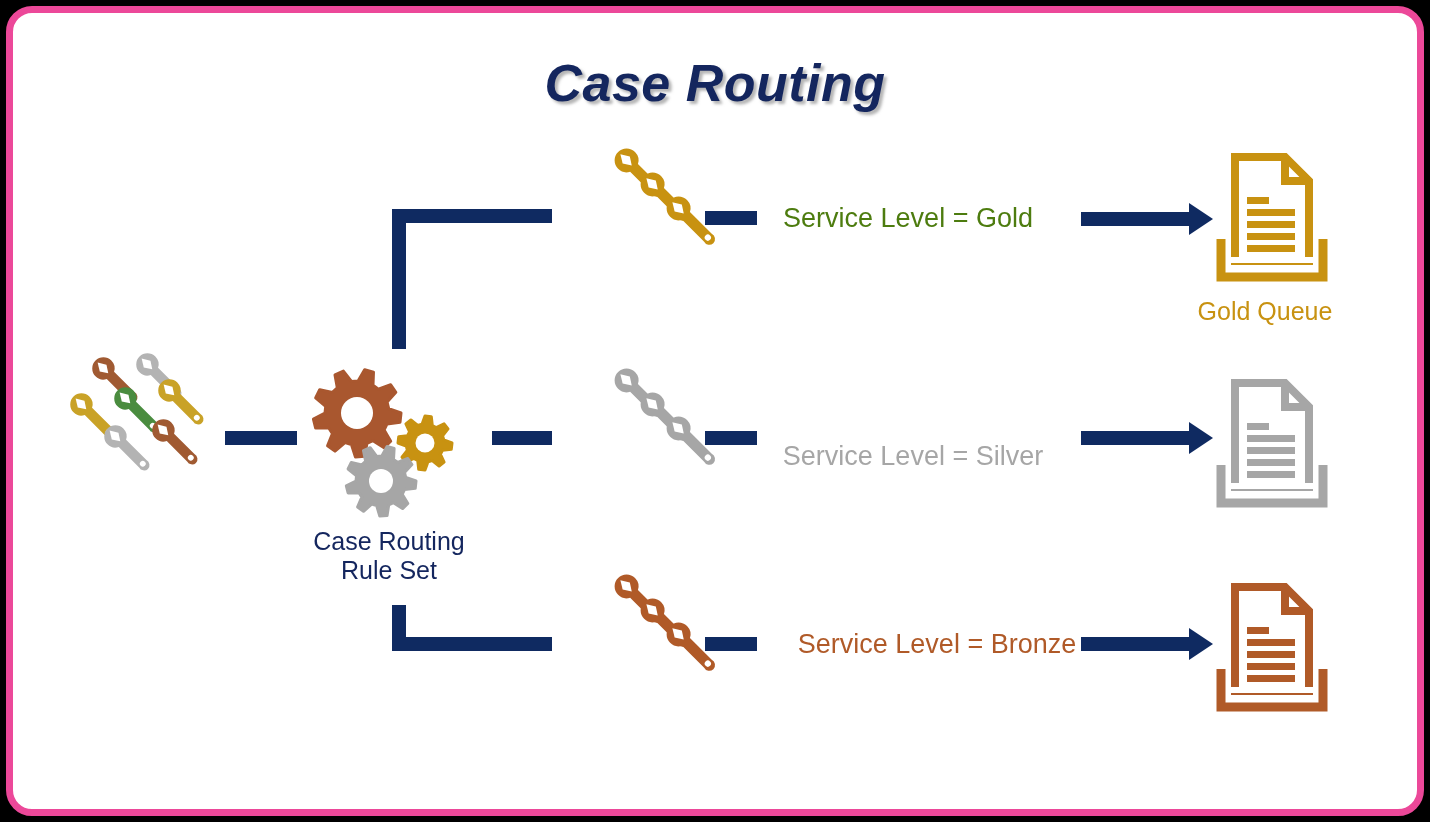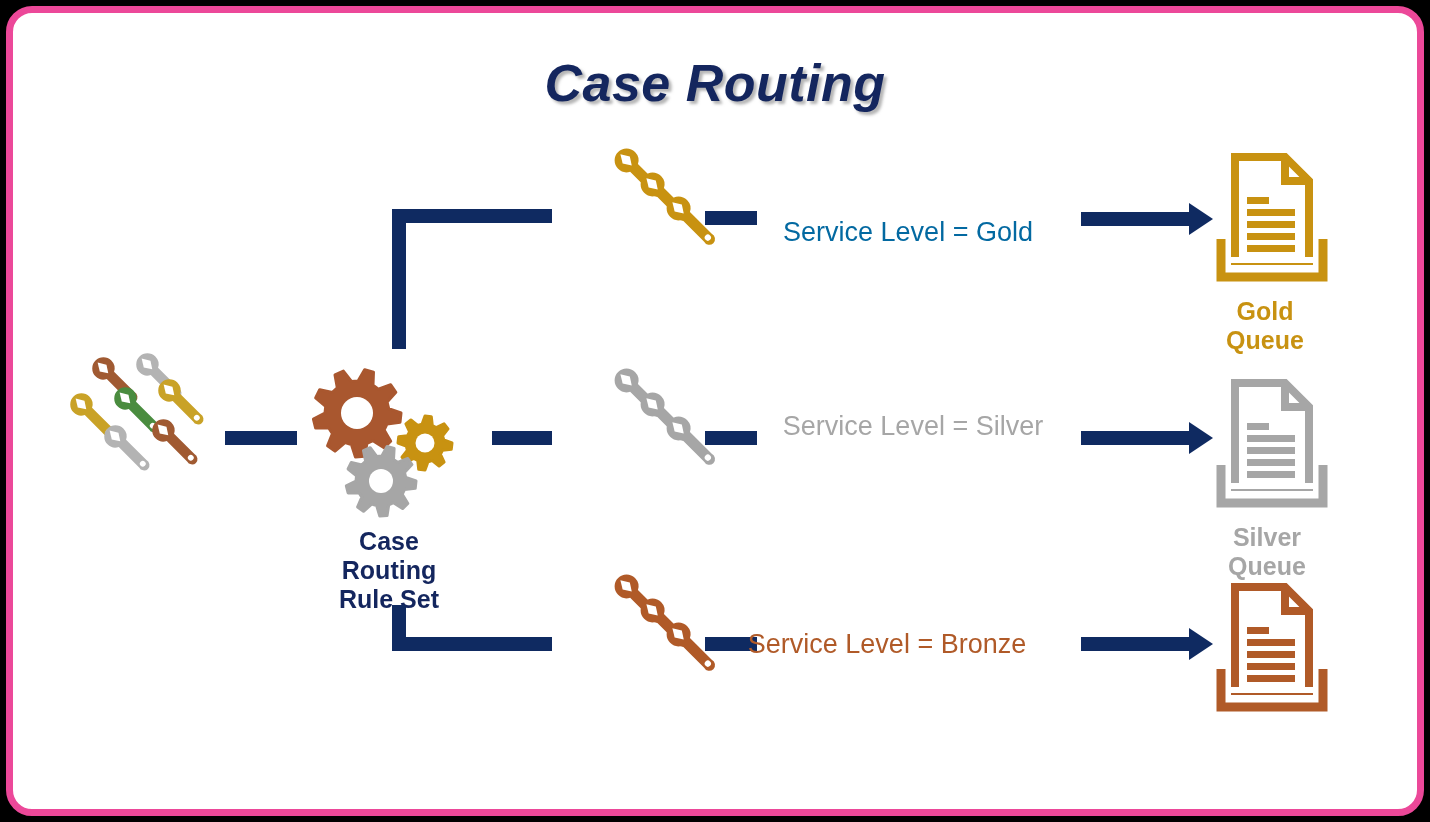--- a/index.html
+++ b/index.html
@@ -22,21 +22,21 @@
     text-align:center;
     font-size:52px; font-weight:bold; font-style:italic;
     color:#14265e; letter-spacing:0.5px;
     text-shadow:3px 3px 3px rgba(120,120,120,0.55);
   }
 
   
   .node{position:absolute;}
   .cap{
     position:absolute; width:100%; text-align:center;
-    font-weight:bold; white-space:pre-line; line-height:1.16;
+    font-weight:normal; white-space:pre-line; line-height:1.16;
   }
 
   
   .bar{position:absolute;background:#0f2a61;}
 
   
   .arrow{position:absolute;height:14px;background:#0f2a61;}
   .arrow:after{
     content:""; position:absolute; right:-22px; top:-9px;
     border-top:16px solid transparent;
@@ -147,21 +147,21 @@
           </g>
           <g transform="translate(100,56) rotate(-45) scale(0.92)">
             <path d="M 14,0 A 13,13 0 0 0 1,13 A 13,13 0 0 0 8,24.5 L 8,58 A 6.5,6.5 0 0 0 14,66.5 A 6.5,6.5 0 0 0 20,58 L 20,24.5 A 13,13 0 0 0 27,13 A 13,13 0 0 0 14,0 Z" fill="#c89211"></path>
             <path d="M 14,3.5 L 8.5,12.5 L 14,21 L 19.5,12.5 Z" fill="#ffffff"></path>
             <circle cx="14" cy="58" r="3.4" fill="#ffffff"></circle>
           </g>
         </g>
     </svg>
   </div>
   <div class="bar" style="left:692px; top:198px; width:52px; height:14px;"></div>
-  <div class="cond" style="left:745px; top:204px; width:300px; color:#0369a1;">Service Level = Gold</div>
+  <div class="cond" style="left:745px; top:190px; width:300px; color:#4d7c0f;">Service Level = Gold</div>
   <div class="arrow" style="left:1068px; top:199px; width:110px;"></div>
   <div class="node" style="left:1190px; top:138px; width:140px; height:190px;">
     <svg width="120" height="140" viewBox="0 0 120 140" style="margin:0 auto;">
       <g class="queue-doc">
           <path d="M 22,6 L 72,6 L 96,30 L 96,110 L 22,110 Z" fill="#ffffff" stroke="#c89211" stroke-width="8" stroke-linejoin="miter"></path>
           <path d="M 72,6 L 72,30 L 96,30" fill="none" stroke="#c89211" stroke-width="8"></path>
           <rect x="34" y="46" width="22" height="7" fill="#c89211"></rect>
           <rect x="34" y="58" width="48" height="7" fill="#c89211"></rect>
           <rect x="34" y="70" width="48" height="7" fill="#c89211"></rect>
           <rect x="34" y="82" width="48" height="7" fill="#c89211"></rect>
@@ -188,37 +188,36 @@
           </g>
           <g transform="translate(100,56) rotate(-45) scale(0.92)">
             <path d="M 14,0 A 13,13 0 0 0 1,13 A 13,13 0 0 0 8,24.5 L 8,58 A 6.5,6.5 0 0 0 14,66.5 A 6.5,6.5 0 0 0 20,58 L 20,24.5 A 13,13 0 0 0 27,13 A 13,13 0 0 0 14,0 Z" fill="#a6a6a6"></path>
             <path d="M 14,3.5 L 8.5,12.5 L 14,21 L 19.5,12.5 Z" fill="#ffffff"></path>
             <circle cx="14" cy="58" r="3.4" fill="#ffffff"></circle>
           </g>
         </g>
     </svg>
   </div>
   <div class="bar" style="left:692px; top:418px; width:52px; height:14px;"></div>
-  <div class="cond" style="left:745px; top:398px; width:310px; color:#a6a6a6;">Service Level = Silver</div>
+  <div class="cond" style="left:745px; top:428px; width:310px; color:#a6a6a6;">Service Level = Silver</div>
   <div class="arrow" style="left:1068px; top:418px; width:110px;"></div>
   <div class="node" style="left:1190px; top:364px; width:140px; height:190px;">
     <svg width="120" height="140" viewBox="0 0 120 140" style="margin:0 auto;">
       <g class="queue-doc">
           <path d="M 22,6 L 72,6 L 96,30 L 96,110 L 22,110 Z" fill="#ffffff" stroke="#a6a6a6" stroke-width="8" stroke-linejoin="miter"></path>
           <path d="M 72,6 L 72,30 L 96,30" fill="none" stroke="#a6a6a6" stroke-width="8"></path>
           <rect x="34" y="46" width="22" height="7" fill="#a6a6a6"></rect>
           <rect x="34" y="58" width="48" height="7" fill="#a6a6a6"></rect>
           <rect x="34" y="70" width="48" height="7" fill="#a6a6a6"></rect>
           <rect x="34" y="82" width="48" height="7" fill="#a6a6a6"></rect>
           <rect x="34" y="94" width="48" height="7" fill="#a6a6a6"></rect>
           <rect x="12" y="106" width="96" height="6" fill="#ffffff"></rect>
           <path d="M 8,88 L 8,126 L 110,126 L 110,88" fill="none" stroke="#a6a6a6" stroke-width="9" stroke-linejoin="miter"></path>
         </g>
     </svg>
-    <div class="cap" style="top:146px; left:-6px; font-size:25px; color:#a6a6a6;">Silver Queue</div>
   </div>
 
   <div class="node" style="left:548px; top:566px; width:140px; height:130px;">
     <svg width="140" height="130" viewBox="0 0 140 130">
       <g class="branch-wrenches">
           <g transform="translate(48,8) rotate(-45) scale(0.92)">
             <path d="M 14,0 A 13,13 0 0 0 1,13 A 13,13 0 0 0 8,24.5 L 8,58 A 6.5,6.5 0 0 0 14,66.5 A 6.5,6.5 0 0 0 20,58 L 20,24.5 A 13,13 0 0 0 27,13 A 13,13 0 0 0 14,0 Z" fill="#b05a28"></path>
             <path d="M 14,3.5 L 8.5,12.5 L 14,21 L 19.5,12.5 Z" fill="#ffffff"></path>
             <circle cx="14" cy="58" r="3.4" fill="#ffffff"></circle>
           </g>
@@ -229,21 +228,21 @@
           </g>
           <g transform="translate(100,56) rotate(-45) scale(0.92)">
             <path d="M 14,0 A 13,13 0 0 0 1,13 A 13,13 0 0 0 8,24.5 L 8,58 A 6.5,6.5 0 0 0 14,66.5 A 6.5,6.5 0 0 0 20,58 L 20,24.5 A 13,13 0 0 0 27,13 A 13,13 0 0 0 14,0 Z" fill="#b05a28"></path>
             <path d="M 14,3.5 L 8.5,12.5 L 14,21 L 19.5,12.5 Z" fill="#ffffff"></path>
             <circle cx="14" cy="58" r="3.4" fill="#ffffff"></circle>
           </g>
         </g>
     </svg>
   </div>
   <div class="bar" style="left:692px; top:624px; width:52px; height:14px;"></div>
-  <div class="cond" style="left:714px; top:616px; width:320px; color:#b05a28;">Service Level = Bronze</div>
+  <div class="cond" style="left:764px; top:616px; width:320px; color:#b05a28;">Service Level = Bronze</div>
   <div class="arrow" style="left:1068px; top:624px; width:110px;"></div>
   <div class="node" style="left:1190px; top:568px; width:140px; height:190px;">
     <svg width="120" height="140" viewBox="0 0 120 140" style="margin:0 auto;">
       <g class="queue-doc">
           <path d="M 22,6 L 72,6 L 96,30 L 96,110 L 22,110 Z" fill="#ffffff" stroke="#b05a28" stroke-width="8" stroke-linejoin="miter"></path>
           <path d="M 72,6 L 72,30 L 96,30" fill="none" stroke="#b05a28" stroke-width="8"></path>
           <rect x="34" y="46" width="22" height="7" fill="#b05a28"></rect>
           <rect x="34" y="58" width="48" height="7" fill="#b05a28"></rect>
           <rect x="34" y="70" width="48" height="7" fill="#b05a28"></rect>
           <rect x="34" y="82" width="48" height="7" fill="#b05a28"></rect>

